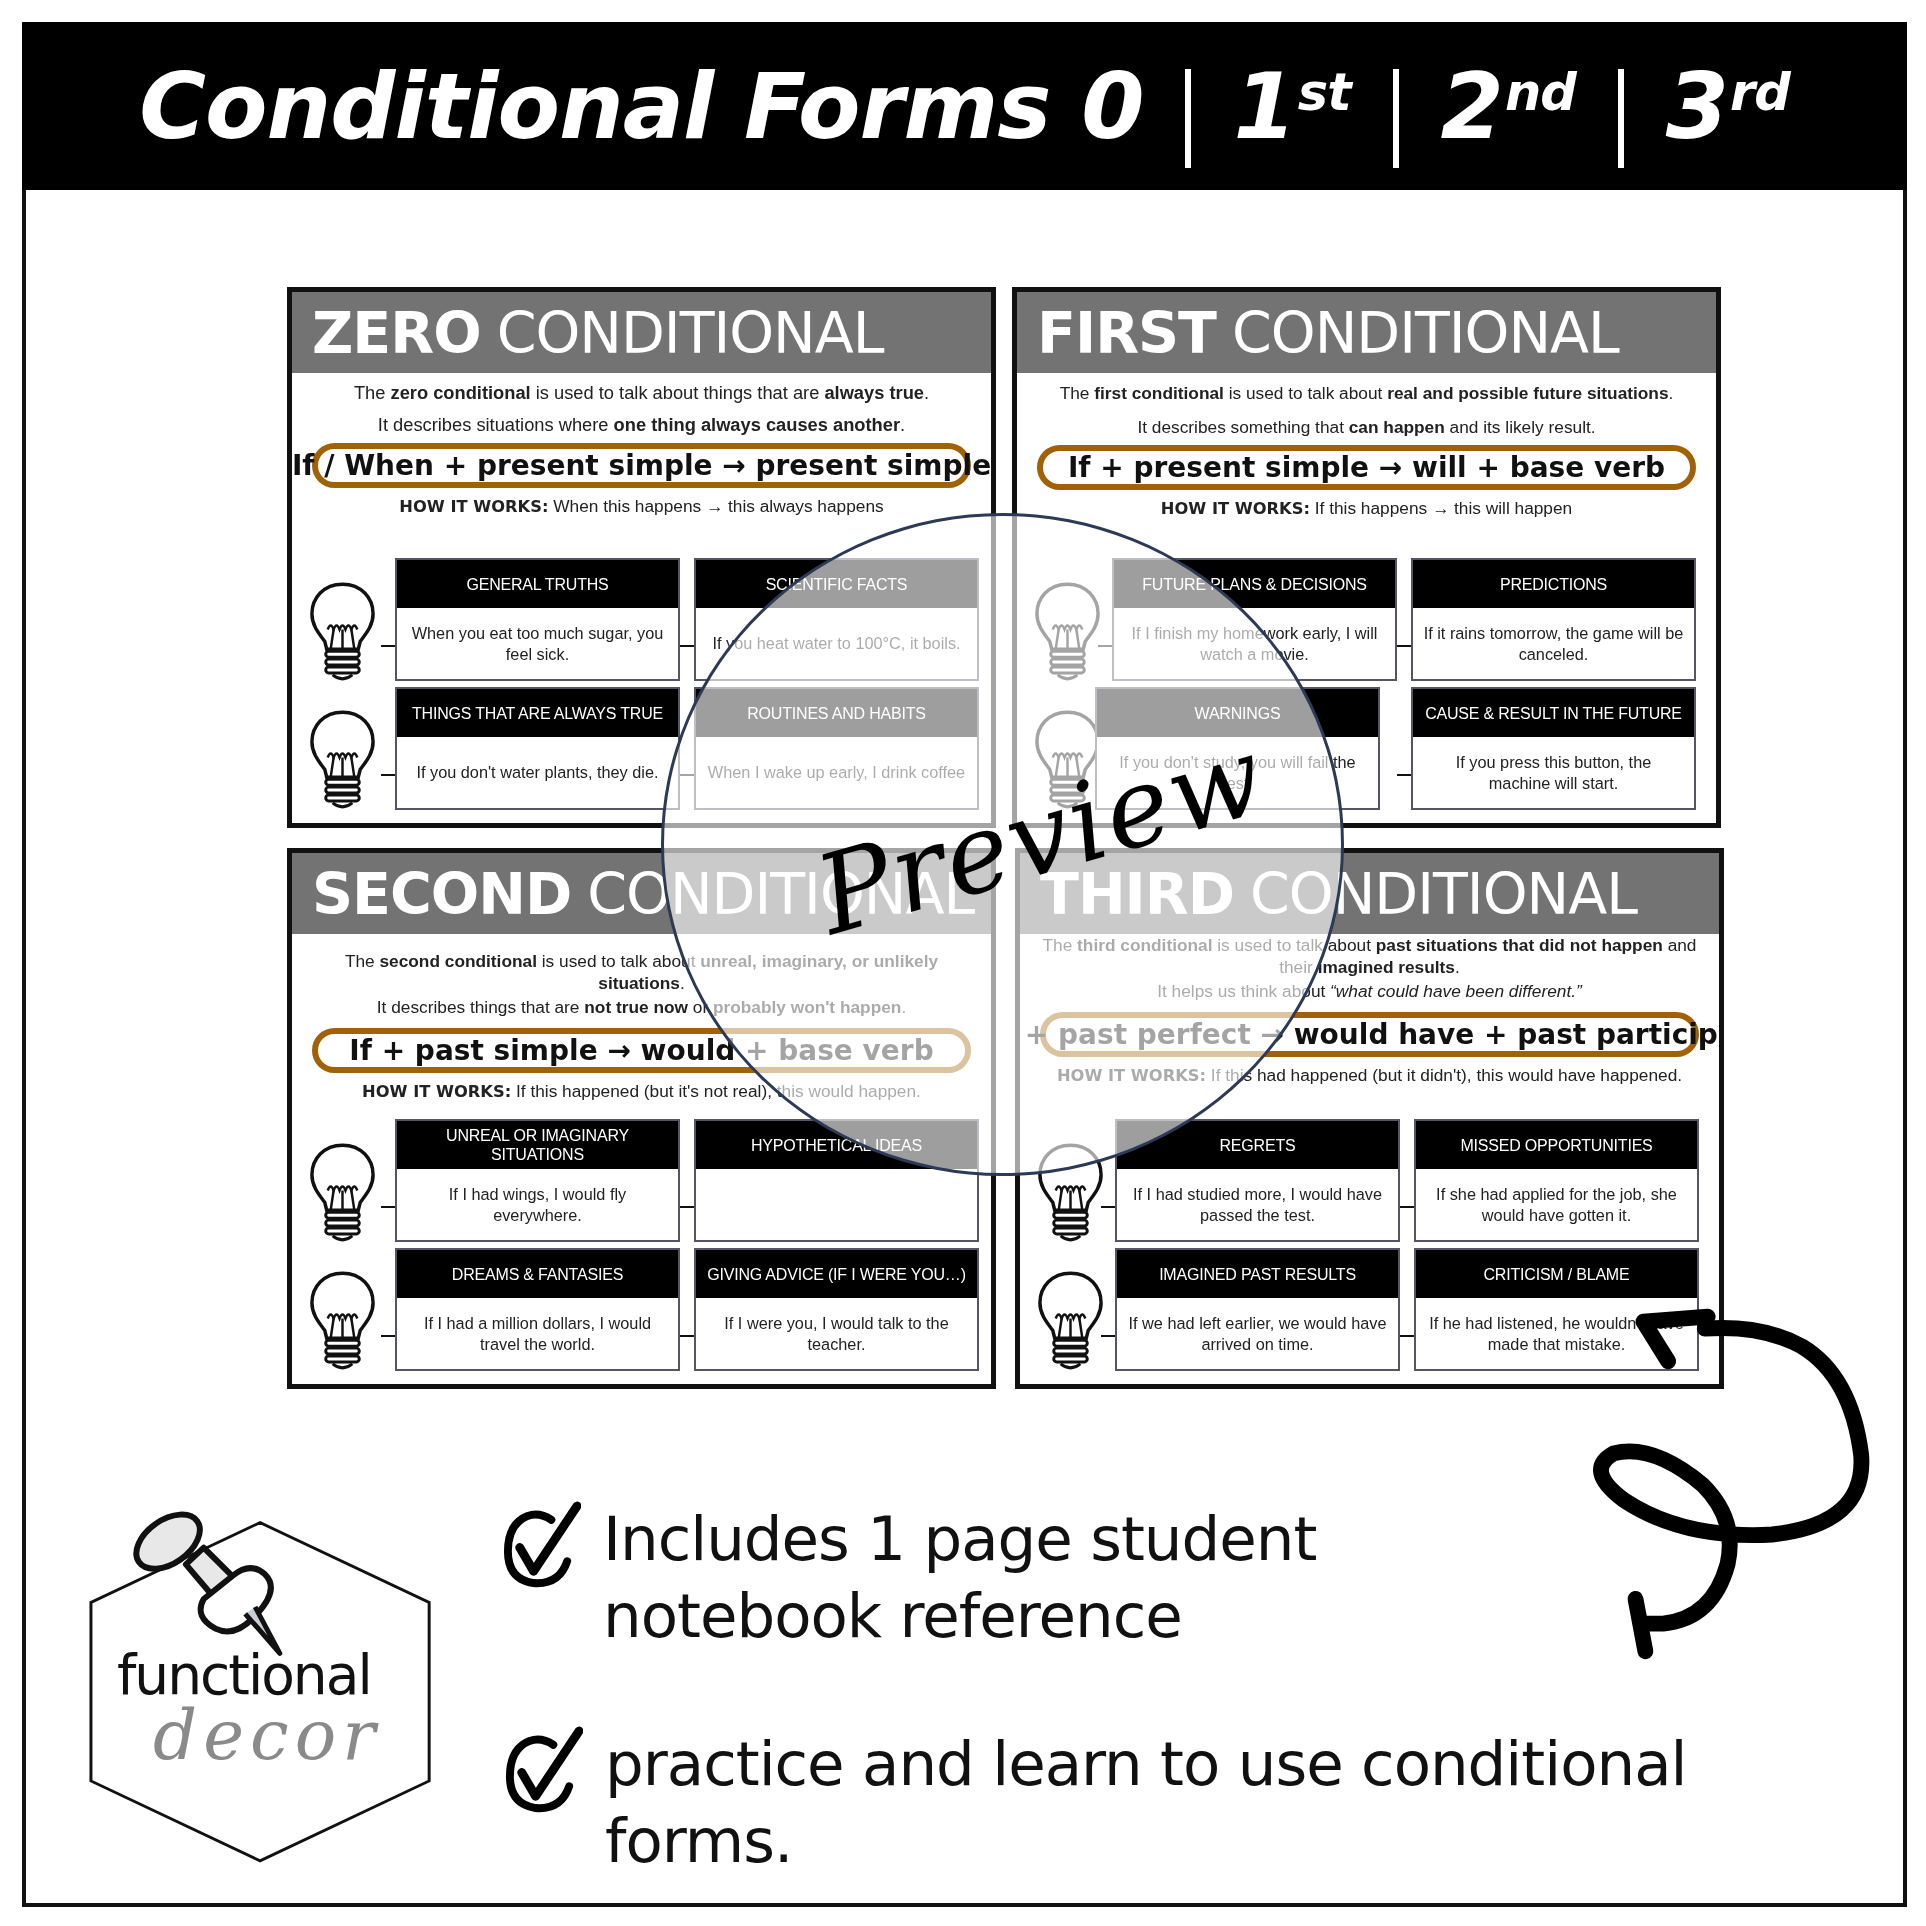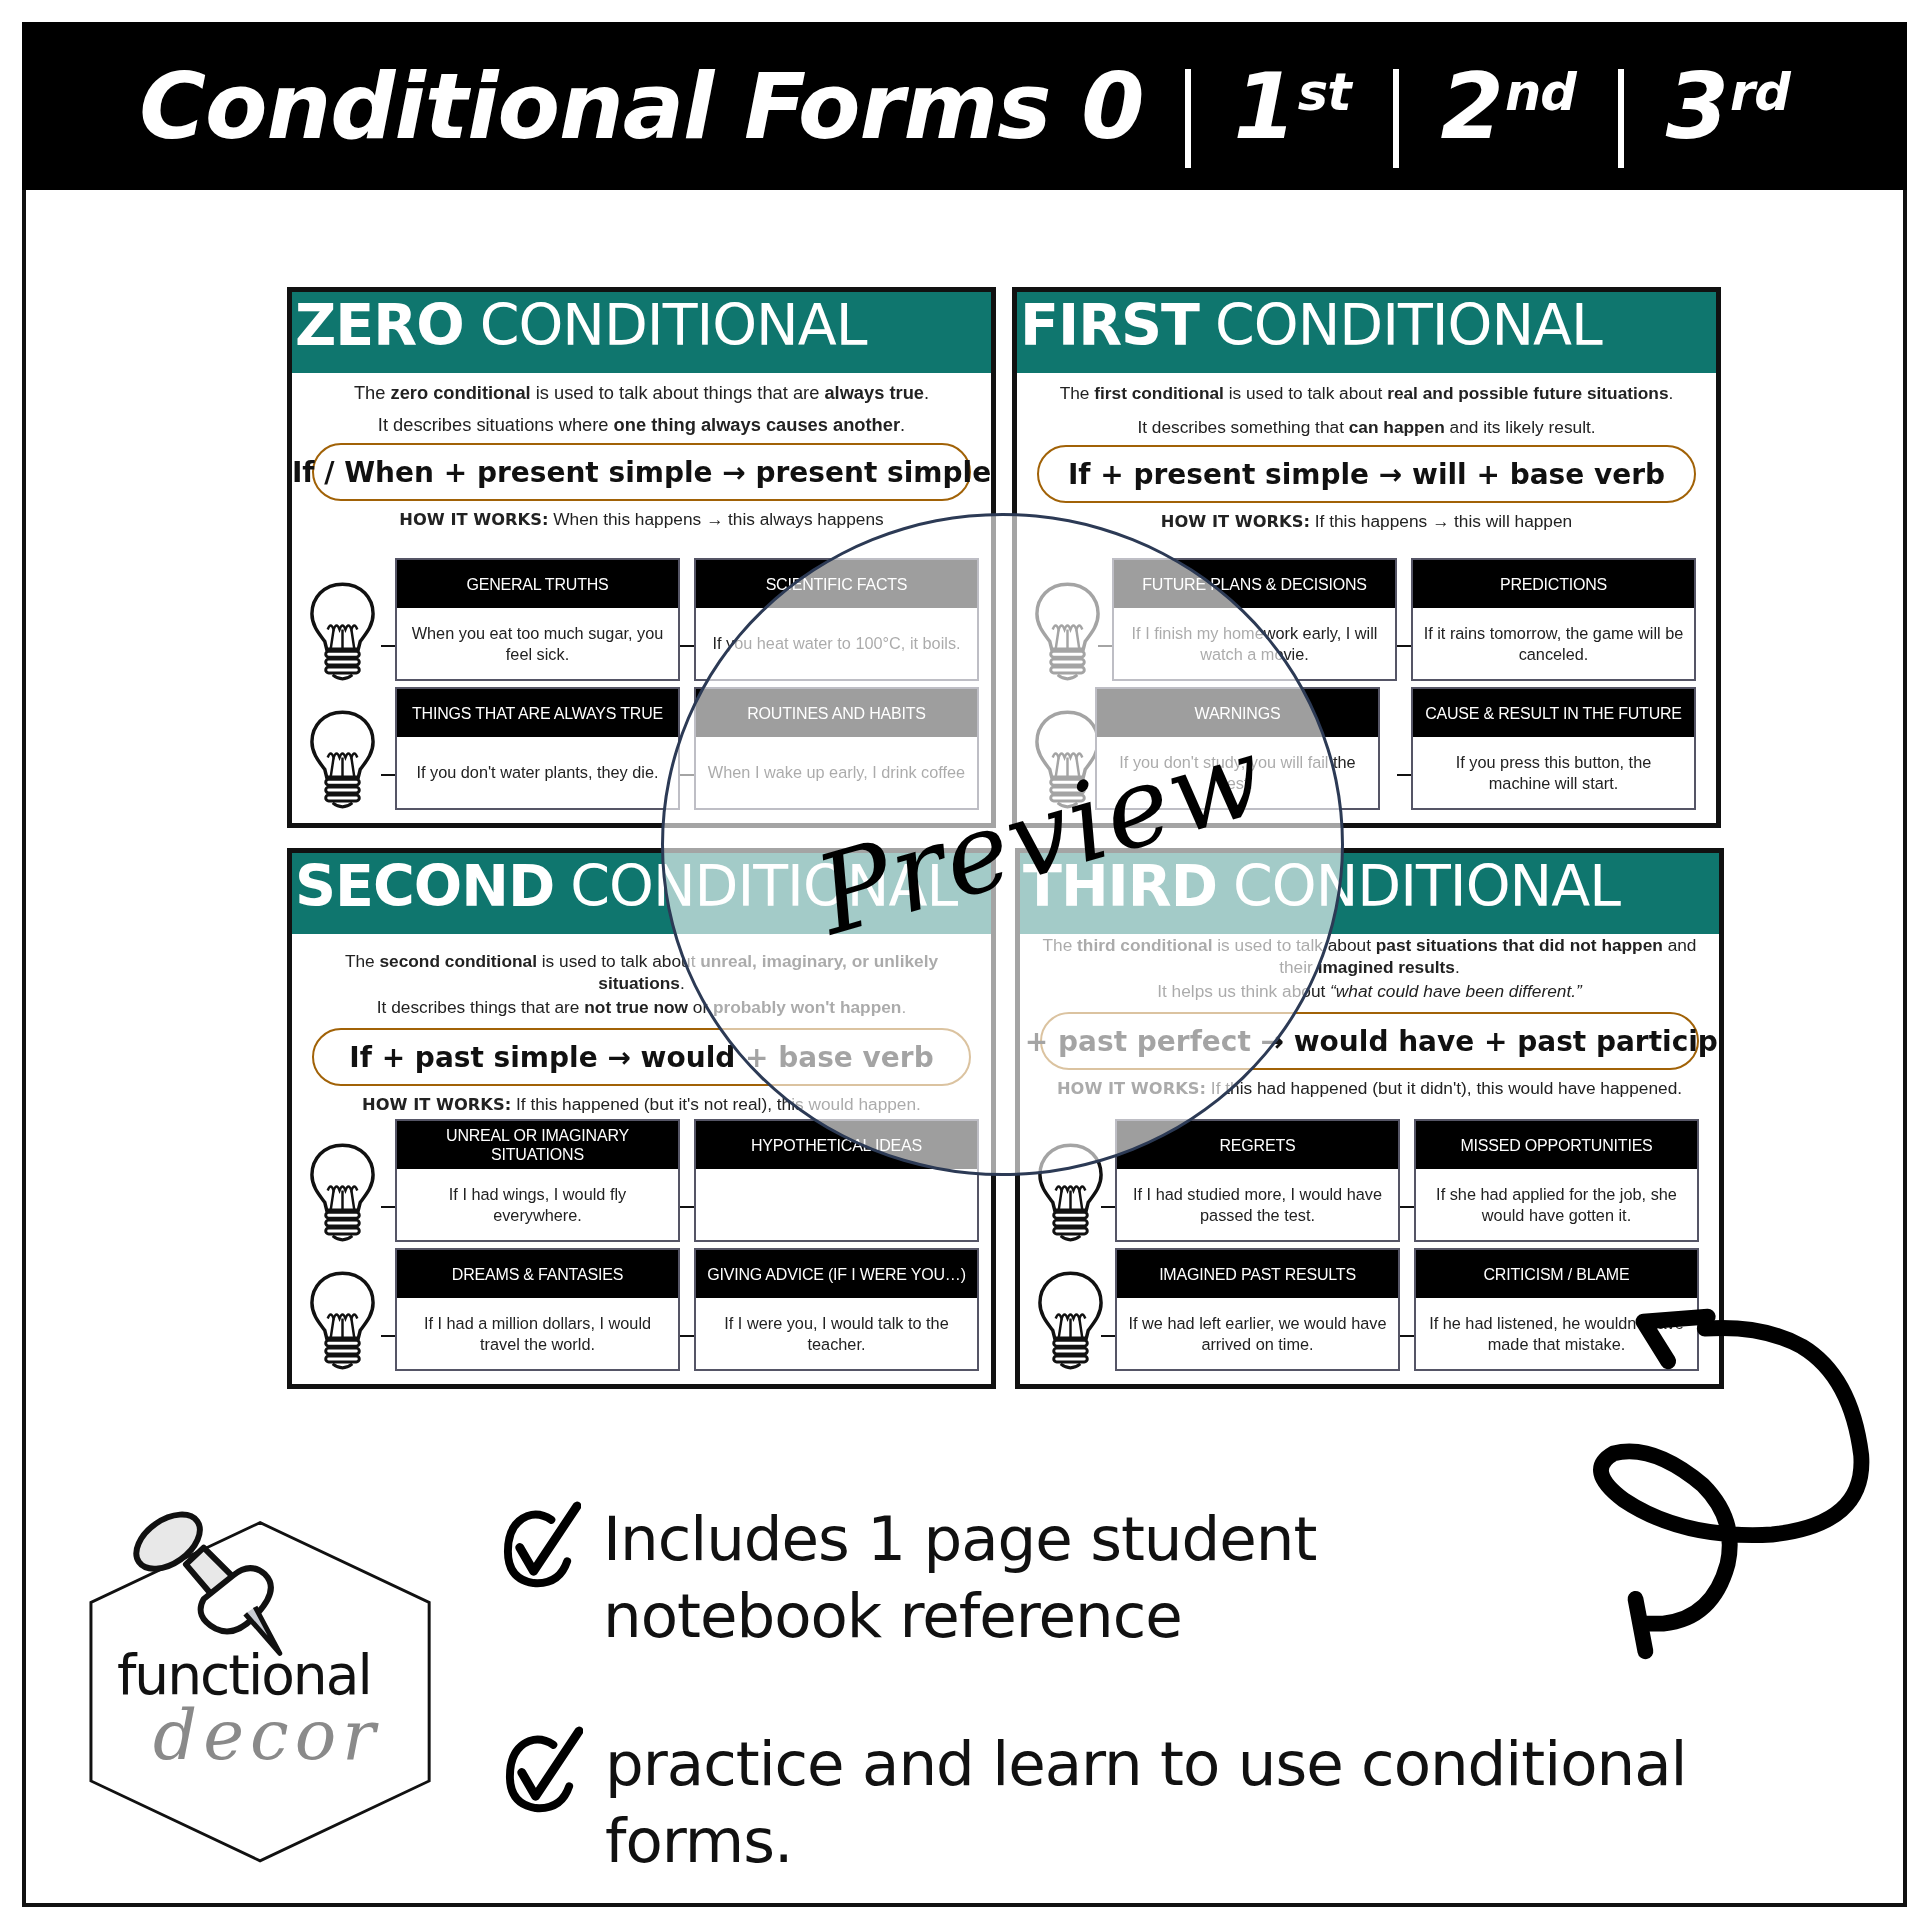--- a/index.html
+++ b/index.html
@@ -6,27 +6,27 @@
   html, body { width: 1927px; height: 1927px; background: #ffffff; overflow: hidden; }
   body { position: relative; font-family: "Liberation Sans", sans-serif; color: #111; }
 
   .frame { position: absolute; left: 22px; top: 22px; width: 1885px; height: 1885px; border: 4px solid #111; background: #fff; }
   .banner { position: absolute; left: 22px; top: 22px; width: 1885px; height: 168px; background: #000; display: flex; align-items: center; justify-content: center; }
   .banner-title { color: #fff; font-family: "DejaVu Sans", sans-serif; font-weight: bold; font-size: 91px; letter-spacing: -1px; display: flex; align-items: center; white-space: nowrap; font-style: italic; }
   .banner-title .sep { display: inline-block; width: 6px; height: 99px; background: #fff; margin: 0 42px; position: relative; top: 12px; }
   .banner-title sup { font-size: 51px; position: relative; top: -28px; vertical-align: baseline; margin-left: 2px; }
 
   .card { position: absolute; width: 709px; height: 541px; border: 5px solid #111; background: #fff; overflow: hidden; }
-  .card-head { height: 81px; background: #0f766e; color: #fff; display: flex; padding-left: 3px; white-space: nowrap; }
+  .card-head { height: 81px; background: #737373; color: #fff; display: flex; align-items: center; padding-left: 20px; white-space: nowrap; }
   .card-head .strong { font-family: "DejaVu Sans", sans-serif; font-weight: bold; font-size: 57px; letter-spacing: -1px; }
   .card-head .light { font-family: "DejaVu Sans", sans-serif; font-weight: normal; font-size: 57px; margin-left: 16px; letter-spacing: -1px; }
   .card-desc { text-align: center; font-size: 18.3px; line-height: 24px; padding: 8px 10px 0; color: #222; }
   .card-desc b { font-weight: bold; }
   .card-desc i { font-style: italic; margin-top: 40px; }
-  .formula { margin: 6px 20px 0; height: 58px; border: 2px solid #a16207; border-radius: 30px; display: flex; align-items: center; justify-content: center; font-family: "DejaVu Sans", sans-serif; font-weight: bold; font-size: 28px; color: #111; white-space: nowrap; }
+  .formula { margin: 6px 20px 0; height: 45px; border: 6px solid #a16207; border-radius: 30px; display: flex; align-items: center; justify-content: center; font-family: "DejaVu Sans", sans-serif; font-weight: bold; font-size: 28px; color: #111; white-space: nowrap; }
   .how { text-align: center; font-size: 17.3px; margin-top: 8px; color: #222; white-space: nowrap; }
   .how b { font-weight: bold; font-family: "DejaVu Sans", sans-serif; font-size: 16.3px; }
 
   .grid { position: absolute; left: 0; right: 0; bottom: 12px; height: 253px; }
   .bulb { position: absolute; left: 14px; width: 73px; height: 103px; }
   .arrow { position: absolute; height: 2px; background: #111; width: 30px; }
   .arrow::after { content: ""; position: absolute; right: -2px; top: -4px; border-left: 7px solid #111; border-top: 5px solid transparent; border-bottom: 5px solid transparent; }
   .box { position: absolute; width: 285px; height: 123px; border: 2px solid #556; background: #fff; }
   .box-head { height: 48px; background: #000; color: #fff; font-size: 16px; display: flex; align-items: center; justify-content: center; text-align: center; line-height: 19px; padding: 0 4px; letter-spacing: -0.2px; }
   .box-body { height: 71px; display: flex; align-items: center; justify-content: center; text-align: center; font-size: 16.3px; line-height: 21px; padding: 0 10px; color: #222; }

